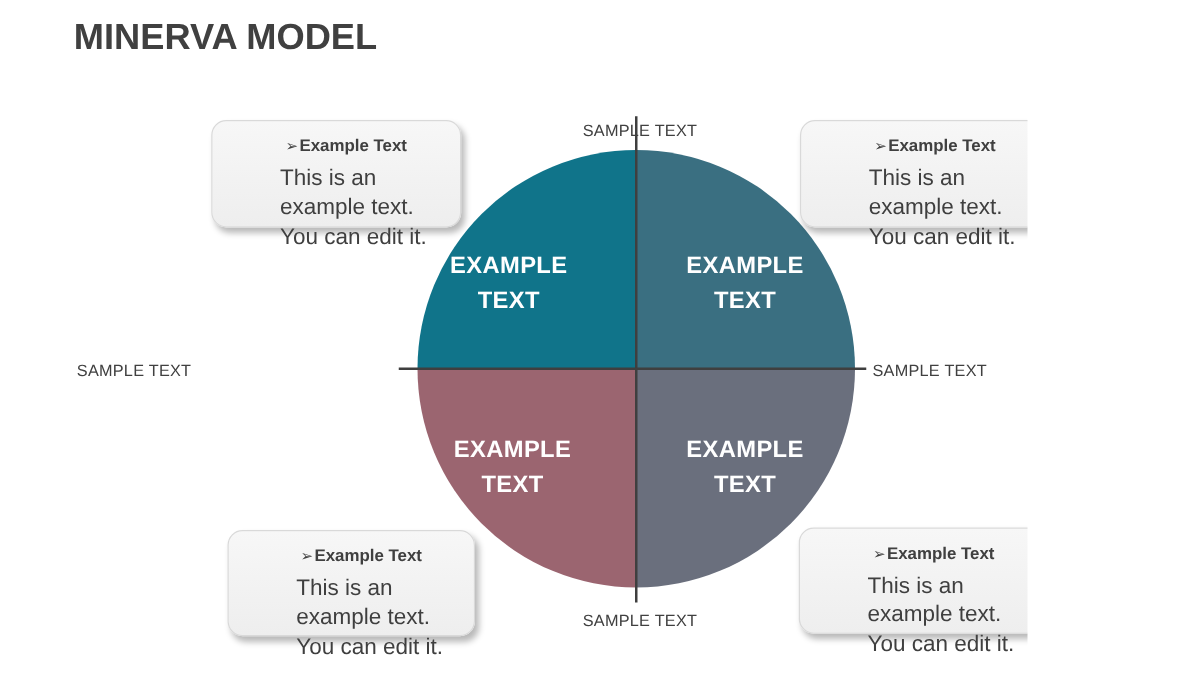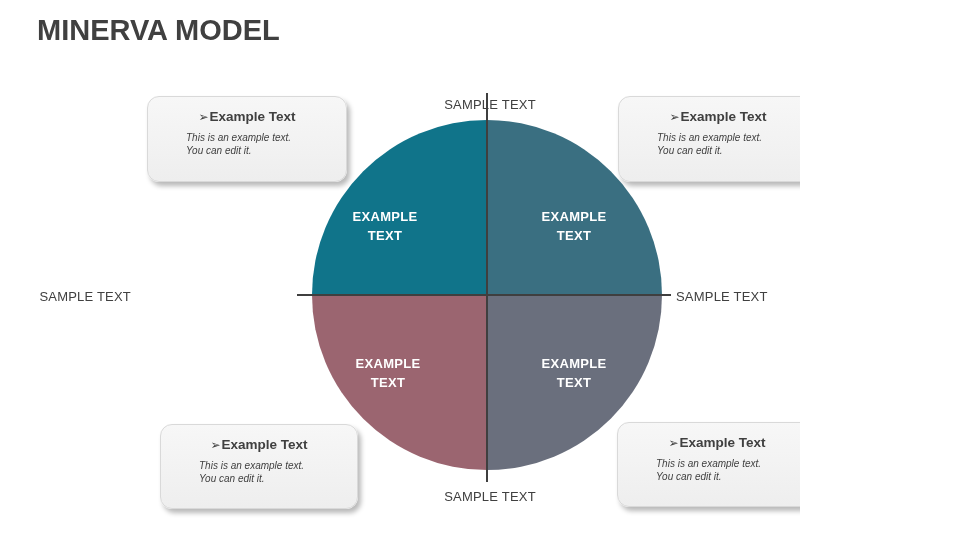--- a/index.html
+++ b/index.html
@@ -7,20 +7,21 @@
     padding: 0;
     background: #ffffff;
     font-family: "Liberation Sans", "DejaVu Sans", sans-serif;
   }
   .slide {
     position: relative;
     width: 800px;
     height: 540px;
     background: #ffffff;
     overflow: hidden;
+    margin-left: 22px;
   }
   .slide-title {
     position: absolute;
     left: 37px;
     top: 14px;
     font-size: 29px;
     font-weight: bold;
     color: #404040;
     letter-spacing: 0px;
   }
@@ -37,21 +38,21 @@
       #6A6F7D 90deg 180deg,
       #9B6570 180deg 270deg,
       #10748A 270deg 360deg
     );
   }
   .quad-label {
     position: absolute;
     transform: translate(-50%, -50%);
     color: #ffffff;
     font-weight: bold;
-    font-size: 13px;
+    font-size: 19px;
     line-height: 1.45;
     text-align: center;
     white-space: pre-line;
     letter-spacing: 0.3px;
   }
   .quad-label.tl { left: 385px; top: 227px; }
   .quad-label.tr { left: 574px; top: 227px; }
   .quad-label.bl { left: 388px; top: 374px; }
   .quad-label.br { left: 574px; top: 374px; }
   
@@ -88,20 +89,21 @@
   .callout {
     position: absolute;
     width: 200px;
     height: 86px;
     background: linear-gradient(180deg, #f7f7f7 0%, #eeeeee 100%);
     border: 1px solid #d9d9d9;
     border-radius: 12px;
     box-shadow: 3px 4px 5px rgba(0,0,0,0.28);
     box-sizing: border-box;
     padding-top: 12px;
+    padding-left: 16px;
   }
   .callout.pos-tl { left: 147px; top: 96px; }
   .callout.pos-tr { left: 618px; top: 96px; }
   .callout.pos-bl { left: 160px; top: 424px; width: 198px; height: 85px; }
   .callout.pos-br { left: 617px; top: 422px; height: 85px; }
   .callout-heading {
     text-align: center;
     font-size: 13.5px;
     font-weight: bold;
     color: #404040;
@@ -110,25 +112,24 @@
   .callout-heading .bullet {
     font-weight: normal;
     font-size: 12px;
     margin-right: 1px;
     color: #404040;
   }
   .callout-body {
     margin-top: 7px;
     padding-left: 38px;
     padding-right: 8px;
-    font-size: 10px;
+    font-size: 18px;
     line-height: 1.3;
     color: #3f3f3f;
     white-space: pre-line;
-    font-style: italic;
   }
 </style>
 </head>
 <body>
 
 <div class="slide">
 
   <div class="slide-title">MINERVA MODEL</div>
 
   <div class="quad-circle"></div>

